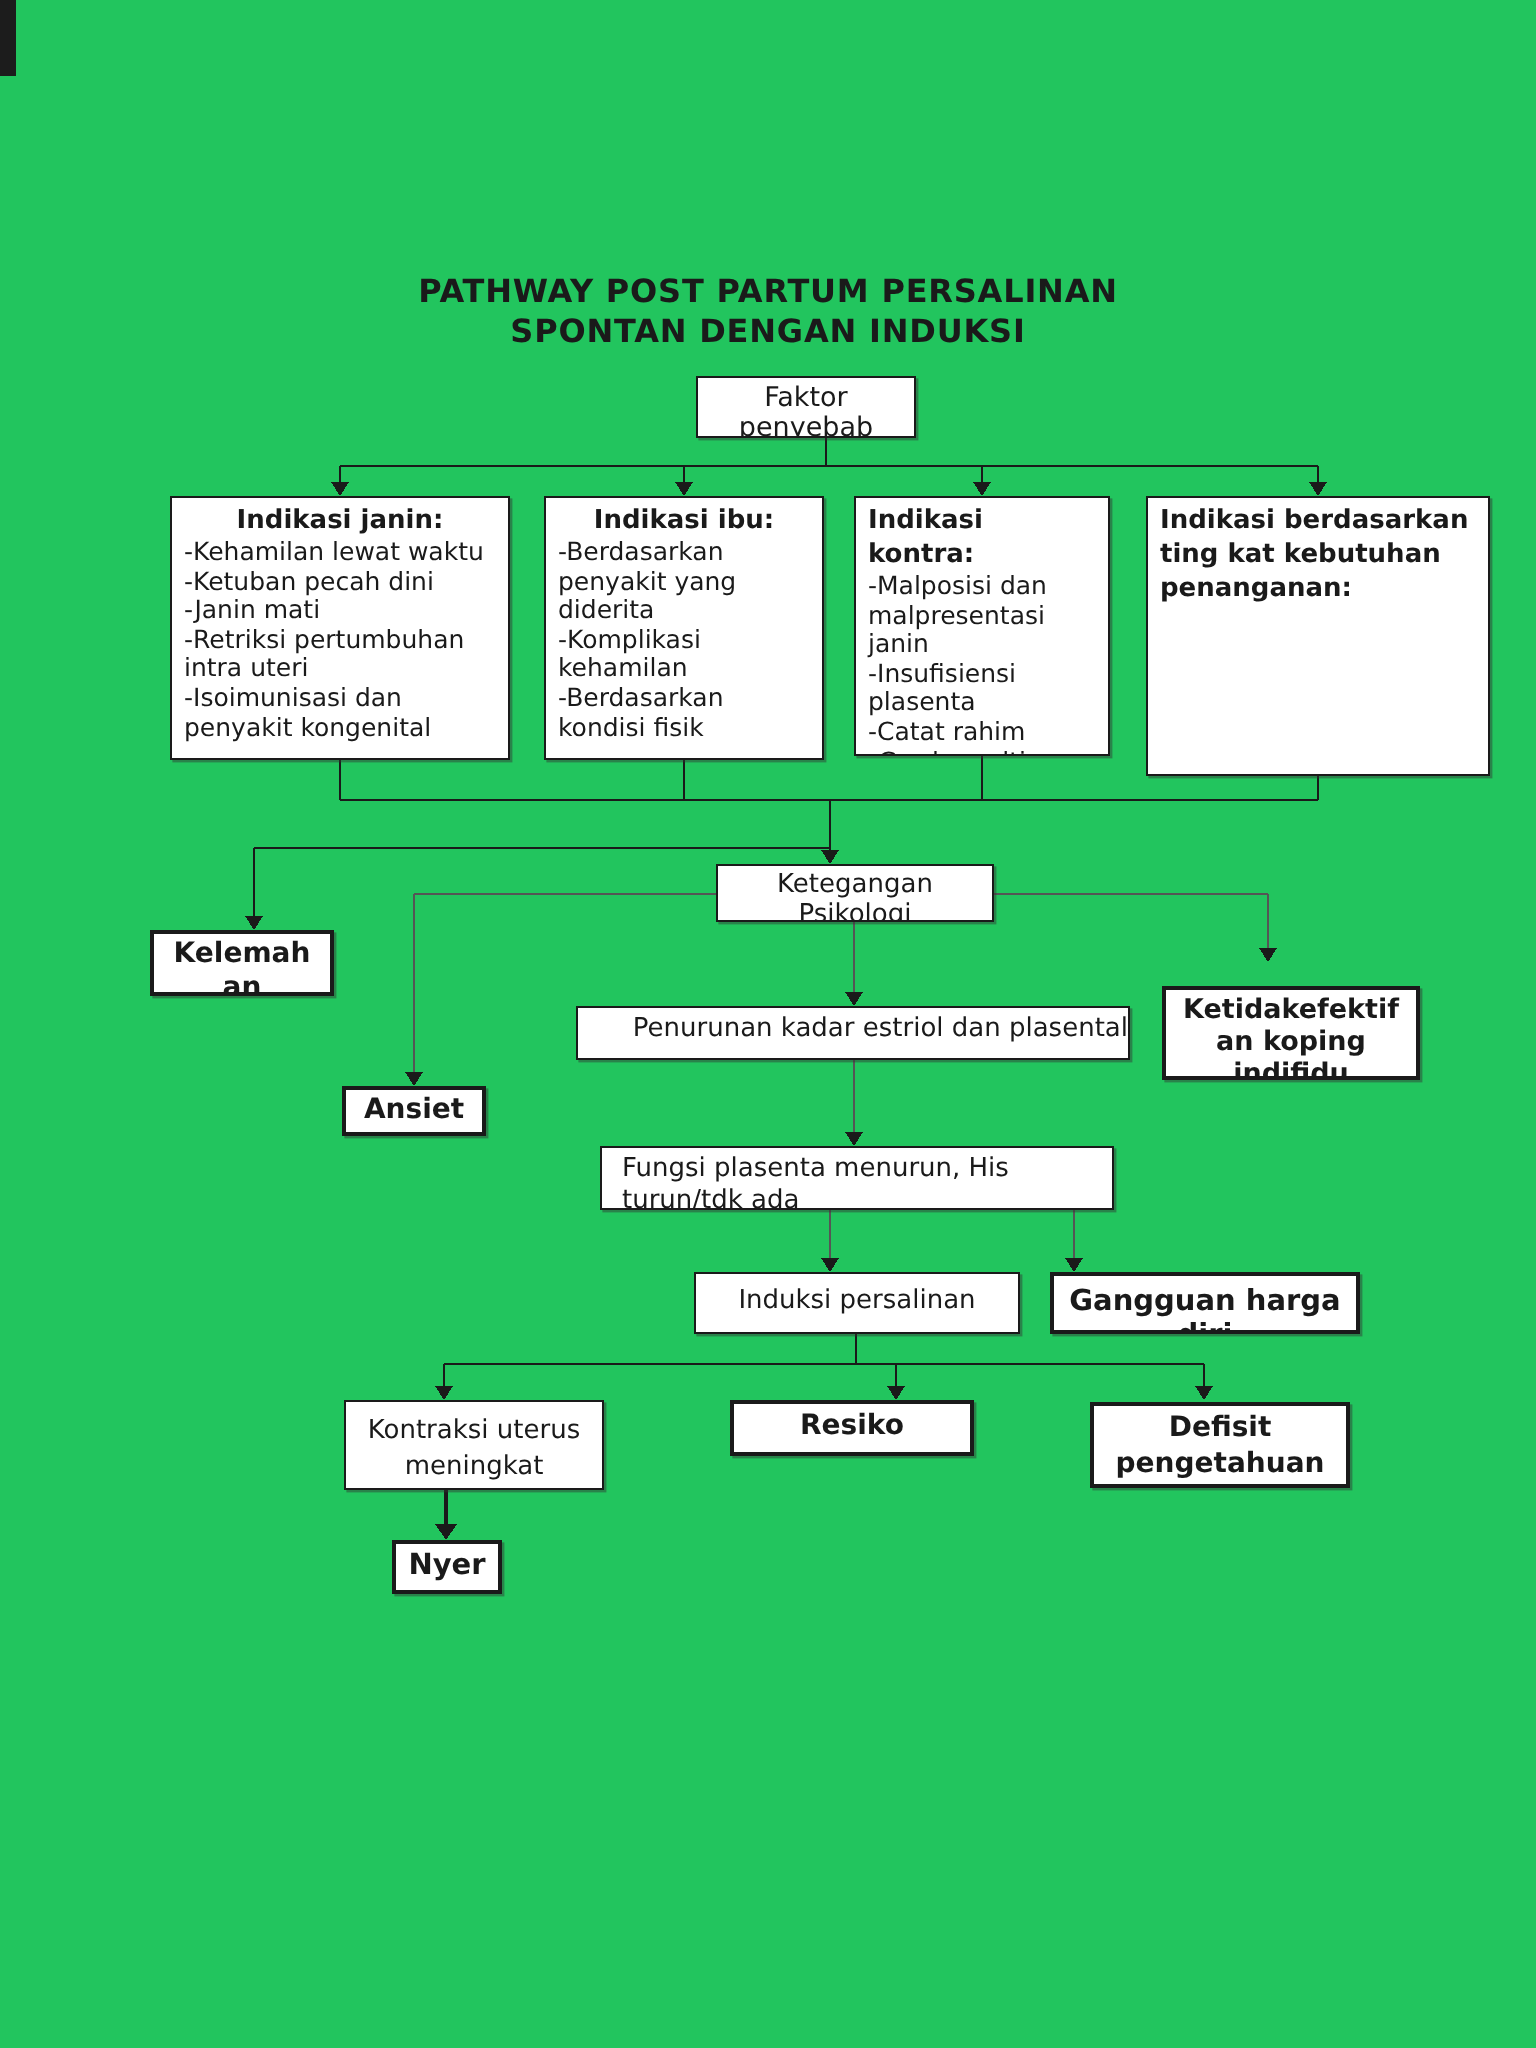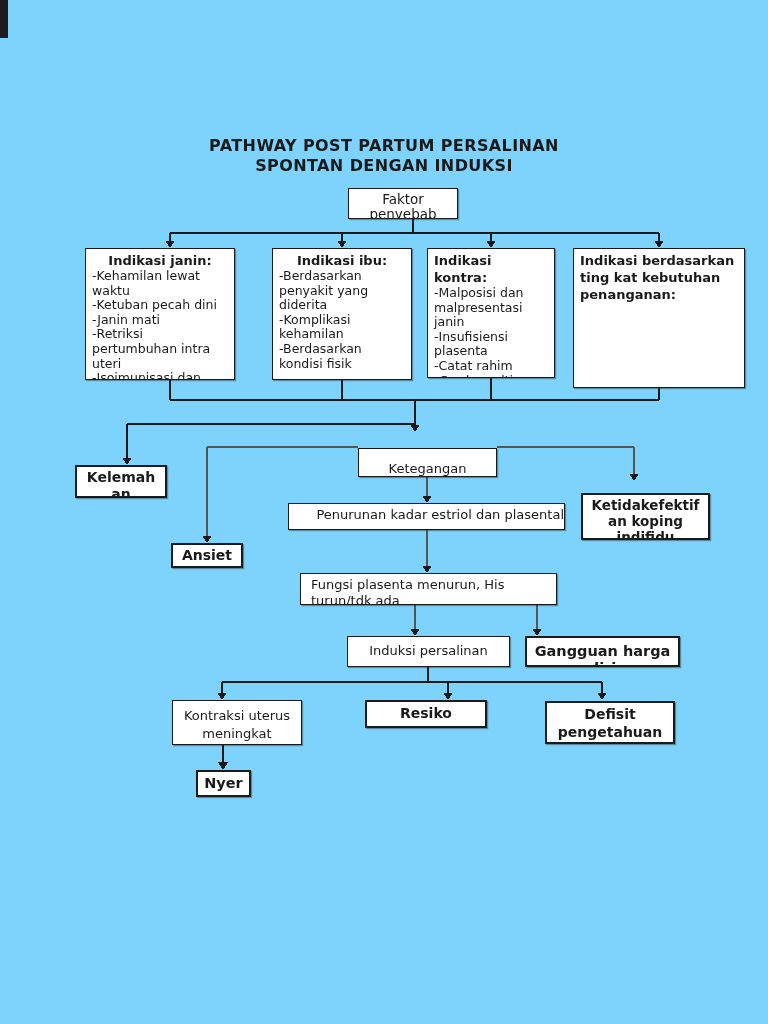--- a/index.html
+++ b/index.html
@@ -1,36 +1,36 @@
 <!DOCTYPE html>
 <html><head>
 <meta charset="utf-8">
 <style>
   html,body{margin:0;padding:0;background:#ffffff;}
-  #page{position:relative;width:768px;height:1024px;background:#7dd3fc;overflow:hidden;
+  #page{position:relative;width:768px;height:1024px;background:#22c55e;overflow:hidden;
         font-family:"DejaVu Sans",sans-serif;color:#1a1a1a;}
   #connectors{position:absolute;left:0;top:0;width:768px;height:1024px;}
   .scan-mark{position:absolute;left:0;top:0;width:8px;height:38px;background:#1c1c1c;}
   .title{position:absolute;left:0;top:136px;width:768px;text-align:center;
          font-size:16px;font-weight:bold;line-height:20px;letter-spacing:0.4px;}
   .box{position:absolute;border:1.6px solid #1a1a1a;background:#ffffff;overflow:hidden;
        box-sizing:border-box;box-shadow:1.2px 1.2px 0 rgba(50,50,50,0.45);}
   .thick{border-width:2px;}
   .center{text-align:center;}
   
   .faktor{left:348px;top:188px;width:110px;height:31px;font-size:13.5px;line-height:15px;padding-top:3px;}
   .bigbox{font-size:12.5px;line-height:14.6px;padding:3px 6px;}
   .bigbox .bt{font-size:13px;font-weight:bold;line-height:17px;}
-  .janin{left:85px;top:248px;width:150px;height:132px;}
+  .janin{left:85px;top:248px;width:170px;height:132px;}
   .ibu{left:272px;top:248px;width:140px;height:132px;}
   .kontra{left:427px;top:248px;width:128px;height:130px;}
   .kontra .bt{text-align:left;}
   .tingkat{left:573px;top:248px;width:172px;height:140px;}
   .tingkat .bt{text-align:left;}
-  .ketegangan{left:358px;top:448px;width:139px;height:29px;font-size:13px;line-height:15px;padding-top:12px;}
+  .ketegangan{left:358px;top:432px;width:139px;height:29px;font-size:13px;line-height:15px;padding-top:2px;}
   .kelemahan{left:75px;top:465px;width:92px;height:33px;font-size:14px;font-weight:bold;line-height:16.5px;padding-top:2px;}
   .ketidakefektif{left:581px;top:481px;width:129px;height:47px;font-size:13.5px;font-weight:bold;line-height:16px;padding-top:2px;margin-top:12px;}
   .ansiet{left:171px;top:543px;width:72px;height:25px;font-size:14px;font-weight:bold;line-height:21px;}
   .penurunan{left:288px;top:503px;width:277px;height:27px;font-size:13px;line-height:22px;text-align:right;}
   .fungsi{left:300px;top:573px;width:257px;height:32px;font-size:13px;line-height:15.5px;padding:3px 0 0 10px;}
   .induksi{left:347px;top:636px;width:163px;height:31px;font-size:13px;line-height:27px;}
   .gangguan{left:525px;top:636px;width:155px;height:31px;font-size:14.5px;font-weight:bold;line-height:17px;padding-top:5px;}
   .kontraksi{left:172px;top:700px;width:130px;height:45px;font-size:13px;line-height:18px;padding-top:6px;}
   .resiko{left:365px;top:700px;width:122px;height:28px;font-size:14px;font-weight:bold;line-height:23px;}
   .defisit{left:545px;top:701px;width:130px;height:43px;font-size:14px;font-weight:bold;line-height:17.5px;padding-top:3px;}

